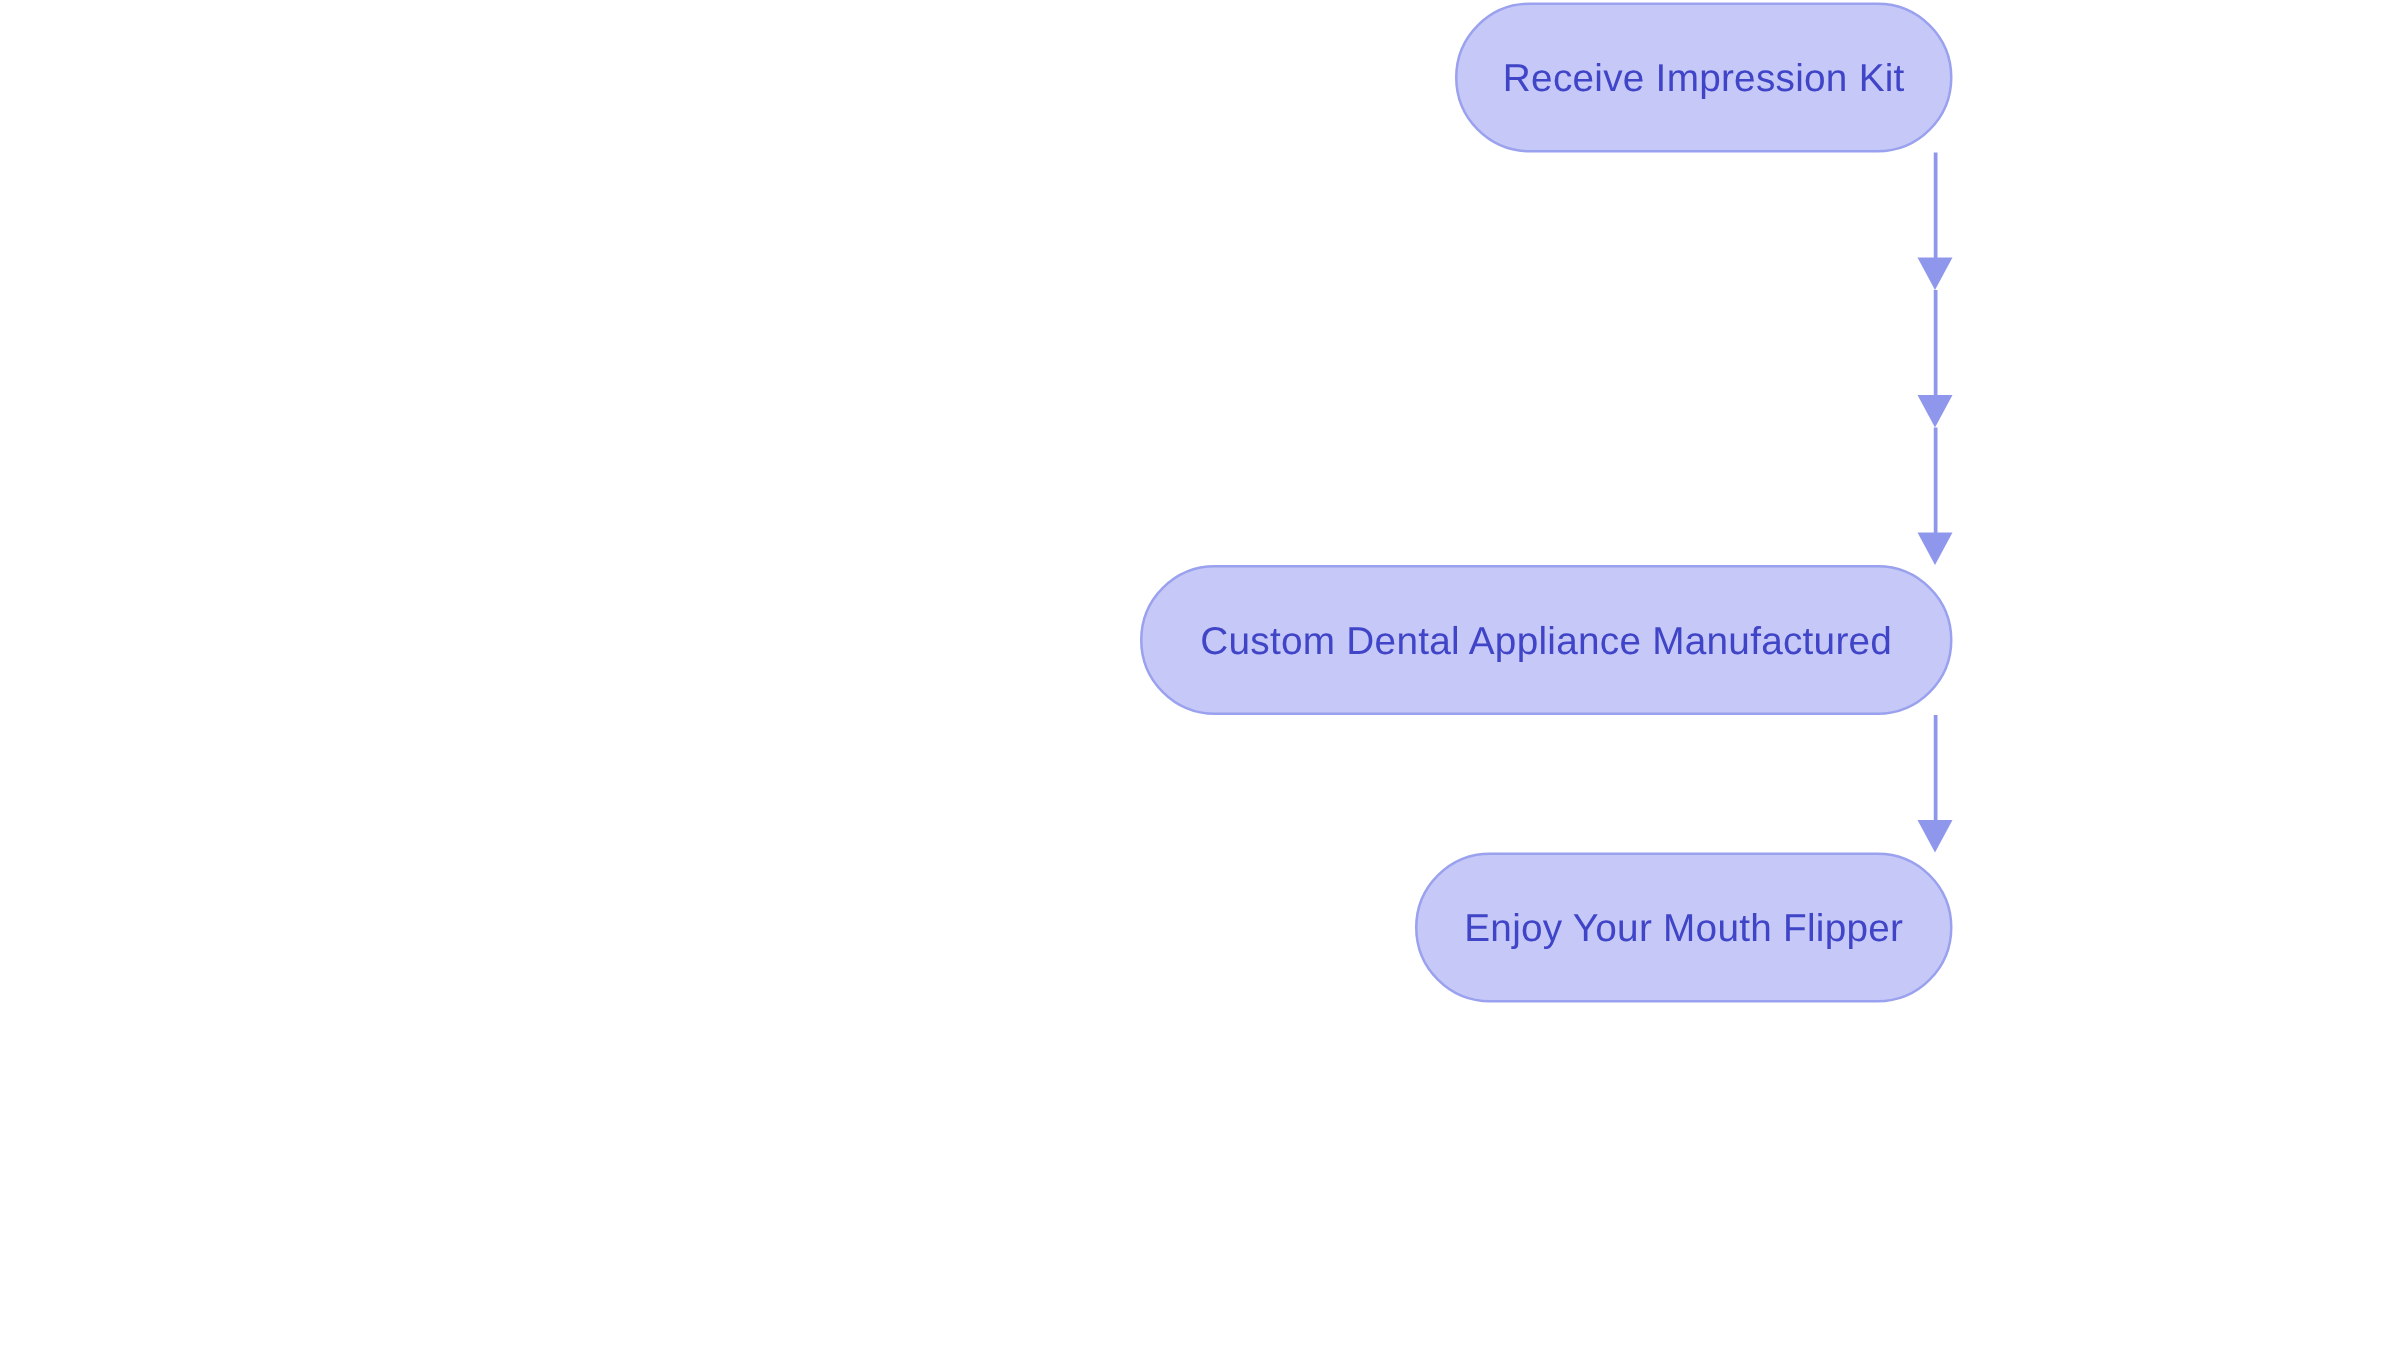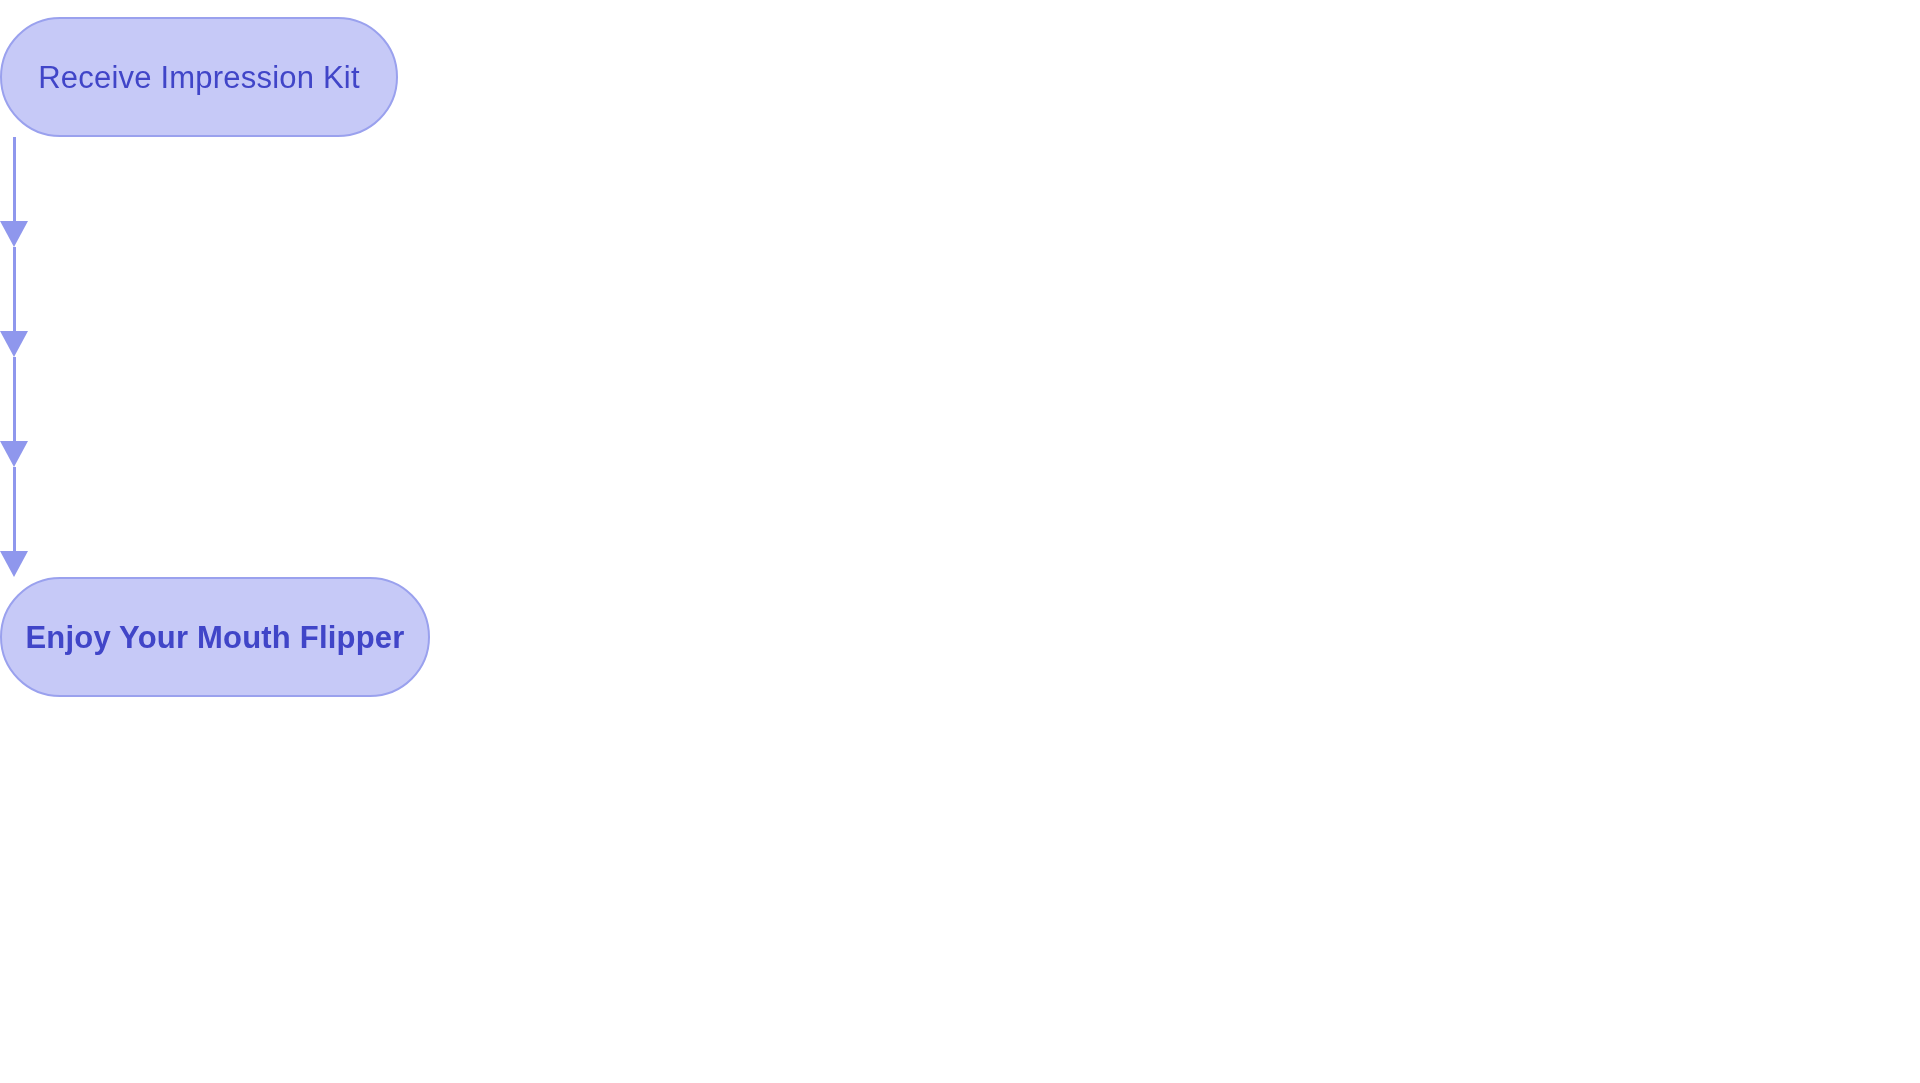--- a/index.html
+++ b/index.html
@@ -8,43 +8,43 @@
     --node-text:#4045c8;
     --arrow-color:#8f97ed;
     --bg:#ffffff;
   }
   *{margin:0;padding:0;box-sizing:border-box;}
   html,body{width:1920px;height:1083px;background:var(--bg);overflow:hidden;}
   body{font-family:"Liberation Sans", sans-serif;}
 
   .canvas{
     width:1562px;height:1083px;
-    display:flex;flex-direction:column;align-items:flex-start;
-    padding-top:17px;
+    display:flex;flex-direction:column;align-items:flex-end;
+    padding-top:2px;
   }
   .node{
     height:120px;
     border-radius:60px;
     background:var(--node-fill);
     border:2px solid var(--node-border);
     display:flex;align-items:center;justify-content:center;
     flex:0 0 auto;
   }
   .node-label{
     font-size:31px;
     line-height:1;
     color:var(--node-text);
     letter-spacing:0.2px;
     white-space:nowrap;
   }
   .n1{width:398px;}
   .n2{width:616px;}
   .n3{width:470px;}
   .n4{width:650px;}
-  .n5{width:430px;font-weight:bold;}
+  .n5{width:430px;}
 
   .arrow{
     height:110px;
     display:flex;flex-direction:column;align-items:center;
     flex:0 0 auto;
   }
   .arrow-line{
     width:3px;
     flex:1 1 auto;
     background:var(--arrow-color);
@@ -76,20 +76,23 @@
     <div class="arrow-line"></div>
     <div class="arrow-head"></div>
   </div>
 
 
   <div class="arrow">
     <div class="arrow-line"></div>
     <div class="arrow-head"></div>
   </div>
 
+  <div class="node n4">
+    <span class="node-label">Custom Dental Appliance Manufactured</span>
+  </div>
 
   <div class="arrow">
     <div class="arrow-line"></div>
     <div class="arrow-head"></div>
   </div>
 
   <div class="node n5">
     <span class="node-label">Enjoy Your Mouth Flipper</span>
   </div>
 

